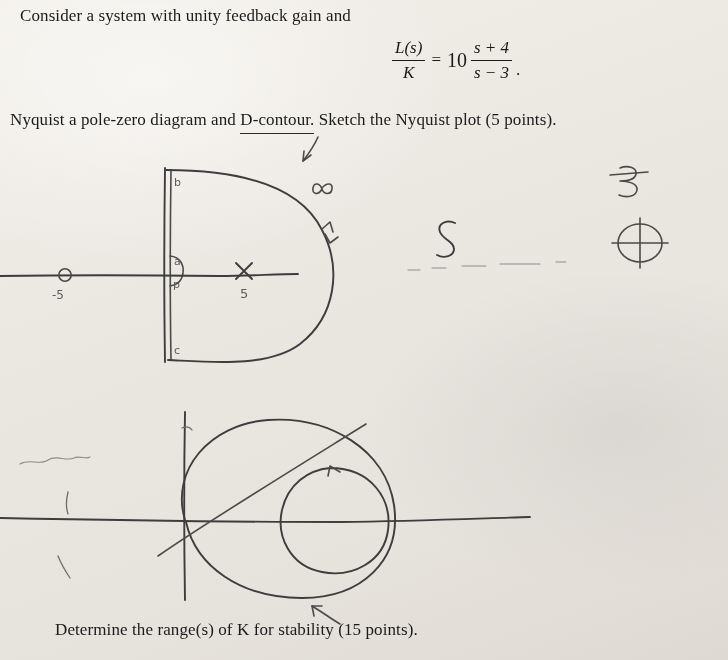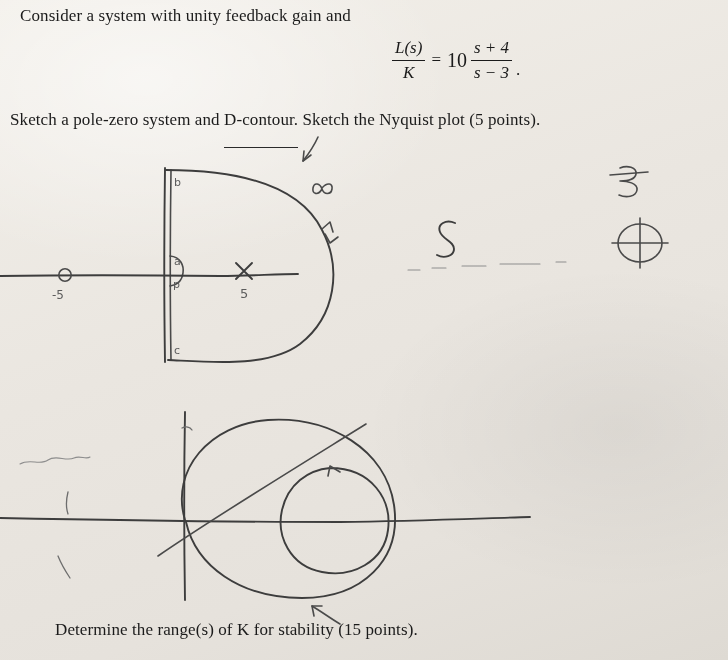--- a/index.html
+++ b/index.html
@@ -30,21 +30,21 @@
     white-space: nowrap;
     font-size: 17px;
     letter-spacing: 0.1px;
   }
   #line1 { left: 20px; top: 6px; }
   #line3 { left: 10px; top: 110px; font-size: 17px; }
   #line4 { left: 55px; top: 620px; font-size: 17px; text-align: center; }
 
   .underline-d {
     border-bottom: 1.3px solid #2a2a2a;
-    padding-bottom: 18px;
+    padding-bottom: 4px;
   }
 
   
   .equation {
     position: absolute;
     left: 392px;
     top: 38px;
     font-size: 17px;
     display: flex;
     align-items: center;
@@ -106,21 +106,21 @@
   <span class="coef">10</span>
   <span class="frac">
     <span class="num ital">s + 4</span>
     <span class="bar"></span>
     <span class="den ital">s − 3</span>
   </span>
   <span class="period">.</span>
 </div>
 
 <div class="text-line" id="line3">
-  <span>Sketch a pole-zero system and </span><span class="underline-d">D-contour.</span><span> Sketch the Nyquist plot (5 points).</span>
+  <span>Nyquist a pole-zero diagram and </span><span class="underline-d">D-contour.</span><span> Sketch the Nyquist plot (5 points).</span>
 </div>
 
 <div class="text-line" id="line4">Determine the range(s) of K for stability (15 points).</div>
 
 <svg class="sketch" viewBox="0 0 728 660">
 
   <path class="pen" d="M318,137 C314,146 310,152 303,161"></path>
   <path class="pen" d="M303,161 L311,155 M303,161 L304,151"></path>
 
   <path class="pen-dark" d="M165,168 C164,240 164,300 165,362"></path>

